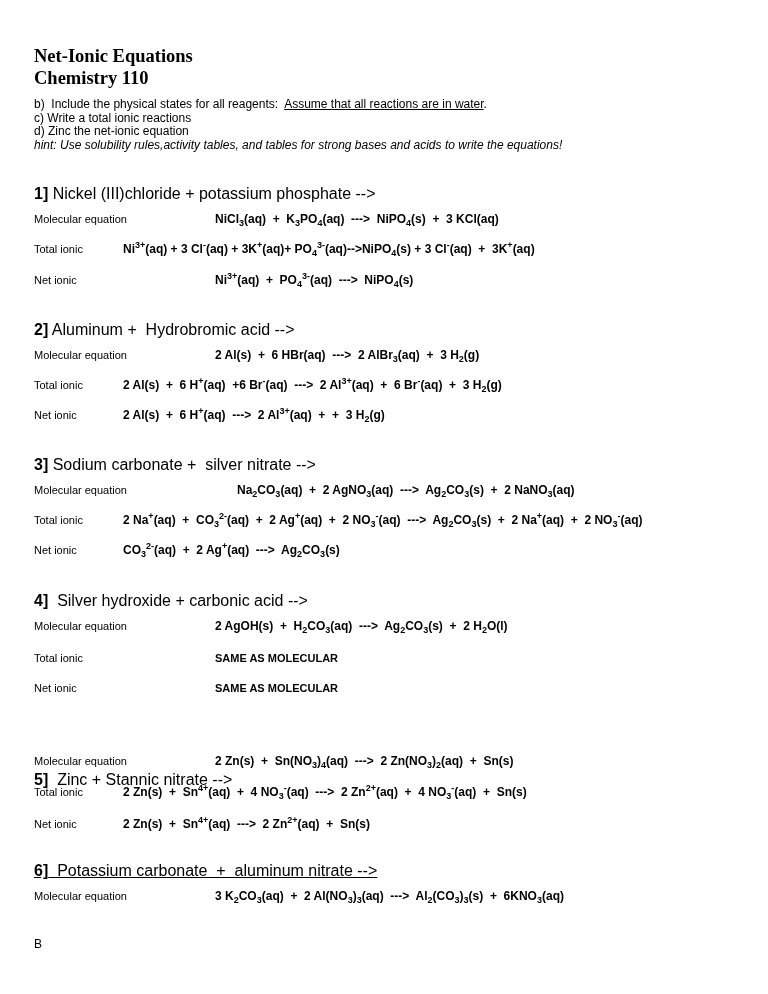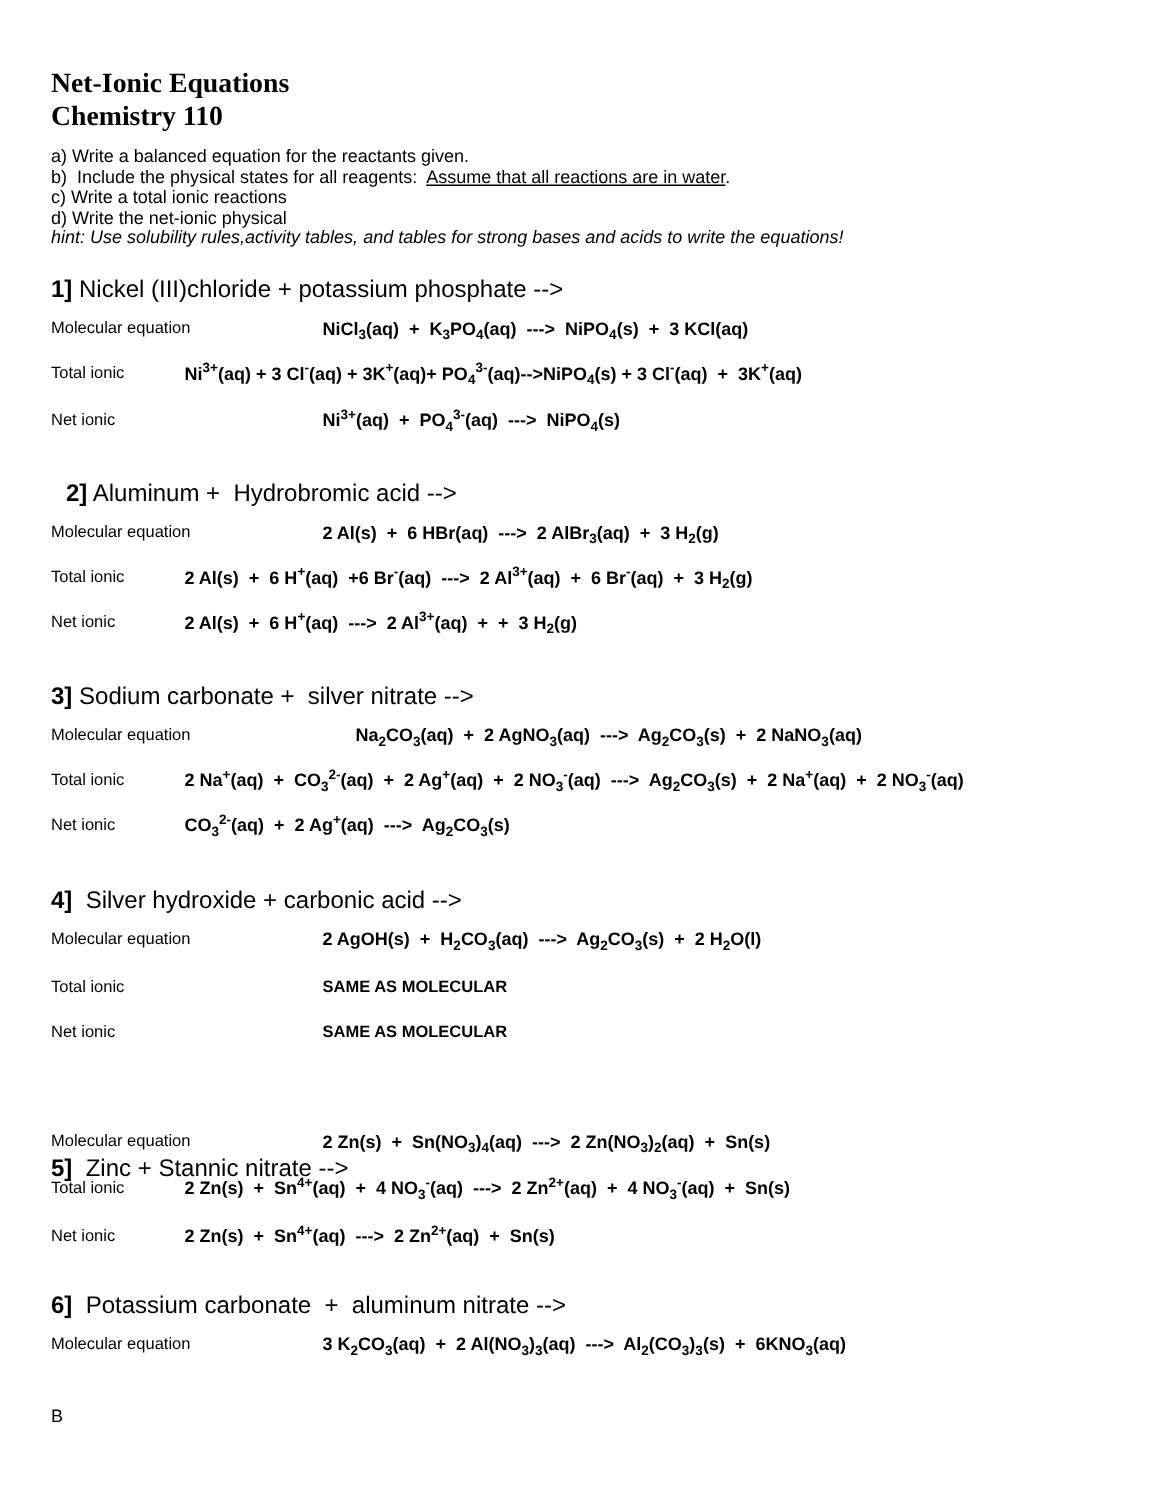--- a/index.html
+++ b/index.html
@@ -20,36 +20,35 @@
 </style>
 </head>
 <body>
 
 <div>
 
   <div class="title" style="top:45px;">Net-Ionic Equations</div>
   <div class="title" style="top:67px;">Chemistry 110</div>
 
   <div class="instr">
-    <div>a)  Write a balanced equation for the reactants given.</div>
     <div><span style="white-space:pre">b)  Include the physical states for all reagents:  </span><span class="u">Assume that all reactions are in water</span><span>.</span></div>
     <div>c)  Write a total ionic reactions</div>
-    <div>d)  Write the net-ionic physical</div>
+    <div>d)  Zinc the net-ionic equation</div>
     <div class="hint">hint:  Use  solubility rules,activity tables, and tables for strong bases and acids to write the equations!</div>
   </div>
 
   <div class="q" style="top:185px;"><b>1]</b><span style="white-space:pre"> Nickel (III)chloride + potassium phosphate --&gt;</span></div>
   <div class="lbl" style="top:213px;">Molecular equation</div>
   <div class="eq" style="left:215px;top:212px;">NiCl<sub>3</sub>(aq)&nbsp; +&nbsp; K<sub>3</sub>PO<sub>4</sub>(aq)&nbsp; ---&gt;&nbsp; NiPO<sub>4</sub>(s)&nbsp; +&nbsp; 3 KCl(aq)</div>
   <div class="lbl" style="top:243px;">Total ionic</div>
   <div class="eq" style="left:123px;top:242px;">Ni<sup>3+</sup>(aq) + 3 Cl<sup>-</sup>(aq) + 3K<sup>+</sup>(aq)+ PO<sub>4</sub><sup>3-</sup>(aq)--&gt;NiPO<sub>4</sub>(s) + 3 Cl<sup>-</sup>(aq)&nbsp; +&nbsp; 3K<sup>+</sup>(aq)</div>
   <div class="lbl" style="top:274px;">Net ionic</div>
   <div class="eq" style="left:215px;top:273px;">Ni<sup>3+</sup>(aq)&nbsp; +&nbsp; PO<sub>4</sub><sup>3-</sup>(aq)&nbsp; ---&gt;&nbsp; NiPO<sub>4</sub>(s)</div>
 
-  <div class="q" style="top:321px;margin-left:10px;"><b>2]</b><span style="white-space:pre"> Aluminum +  Hydrobromic acid --&gt;</span></div>
+  <div class="q" style="top:321px;"><b>2]</b><span style="white-space:pre"> Aluminum +  Hydrobromic acid --&gt;</span></div>
   <div class="lbl" style="top:349px;">Molecular equation</div>
   <div class="eq" style="left:215px;top:348px;">2 Al(s)&nbsp; +&nbsp; 6 HBr(aq)&nbsp; ---&gt;&nbsp; 2 AlBr<sub>3</sub>(aq)&nbsp; +&nbsp; 3 H<sub>2</sub>(g)</div>
   <div class="lbl" style="top:379px;">Total ionic</div>
   <div class="eq" style="left:123px;top:378px;">2 Al(s)&nbsp; +&nbsp; 6 H<sup>+</sup>(aq)&nbsp; +6 Br<sup>-</sup>(aq)&nbsp; ---&gt;&nbsp; 2 Al<sup>3+</sup>(aq)&nbsp; +&nbsp; 6 Br<sup>-</sup>(aq)&nbsp; +&nbsp; 3 H<sub>2</sub>(g)</div>
   <div class="lbl" style="top:409px;">Net ionic</div>
   <div class="eq" style="left:123px;top:408px;">2 Al(s)&nbsp; +&nbsp; 6 H<sup>+</sup>(aq)&nbsp; ---&gt;&nbsp; 2 Al<sup>3+</sup>(aq)&nbsp; +&nbsp; +&nbsp; 3 H<sub>2</sub>(g)</div>
 
   <div class="q" style="top:456px;"><b>3]</b><span style="white-space:pre"> Sodium carbonate +  silver nitrate --&gt;</span></div>
   <div class="lbl" style="top:484px;">Molecular equation</div>
   <div class="eq" style="left:215px;top:483px;padding-left:22px;">Na<sub>2</sub>CO<sub>3</sub>(aq)&nbsp; +&nbsp; 2 AgNO<sub>3</sub>(aq)&nbsp; ---&gt;&nbsp; Ag<sub>2</sub>CO<sub>3</sub>(s)&nbsp; +&nbsp; 2 NaNO<sub>3</sub>(aq)</div>
@@ -67,18 +66,18 @@
   <div class="eq same" style="left:215px;top:682px;">SAME AS MOLECULAR</div>
 
   <div class="q" style="top:727px;margin-top:44px;"><b>5]</b><span style="white-space:pre">  Zinc + Stannic nitrate --&gt;</span></div>
   <div class="lbl" style="top:755px;">Molecular equation</div>
   <div class="eq" style="left:215px;top:754px;">2 Zn(s)&nbsp; +&nbsp; Sn(NO<sub>3</sub>)<sub>4</sub>(aq)&nbsp; ---&gt;&nbsp; 2 Zn(NO<sub>3</sub>)<sub>2</sub>(aq)&nbsp; +&nbsp; Sn(s)</div>
   <div class="lbl" style="top:786px;">Total ionic</div>
   <div class="eq" style="left:123px;top:785px;">2 Zn(s)&nbsp; +&nbsp; Sn<sup>4+</sup>(aq)&nbsp; +&nbsp; 4 NO<sub>3</sub><sup>-</sup>(aq)&nbsp; ---&gt;&nbsp; 2 Zn<sup>2+</sup>(aq)&nbsp; +&nbsp; 4 NO<sub>3</sub><sup>-</sup>(aq)&nbsp; +&nbsp; Sn(s)</div>
   <div class="lbl" style="top:818px;">Net ionic</div>
   <div class="eq" style="left:123px;top:817px;">2 Zn(s)&nbsp; +&nbsp; Sn<sup>4+</sup>(aq)&nbsp; ---&gt;&nbsp; 2 Zn<sup>2+</sup>(aq)&nbsp; +&nbsp; Sn(s)</div>
 
-  <div class="q" style="top:862px;"><b>6]</b><span style="white-space:pre">  Potassium carbonate  +  aluminum nitrate --&gt;</span></div>
+  <div class="q" style="top:862px;text-decoration:underline;"><b>6]</b><span style="white-space:pre">  Potassium carbonate  +  aluminum nitrate --&gt;</span></div>
   <div class="lbl" style="top:890px;">Molecular equation</div>
   <div class="eq" style="left:215px;top:889px;">3 K<sub>2</sub>CO<sub>3</sub>(aq)&nbsp; +&nbsp; 2 Al(NO<sub>3</sub>)<sub>3</sub>(aq)&nbsp; ---&gt;&nbsp; Al<sub>2</sub>(CO<sub>3</sub>)<sub>3</sub>(s)&nbsp; +&nbsp; 6KNO<sub>3</sub>(aq)</div>
 
   <div class="footer">B</div>
 </div>
 
 </body></html>

